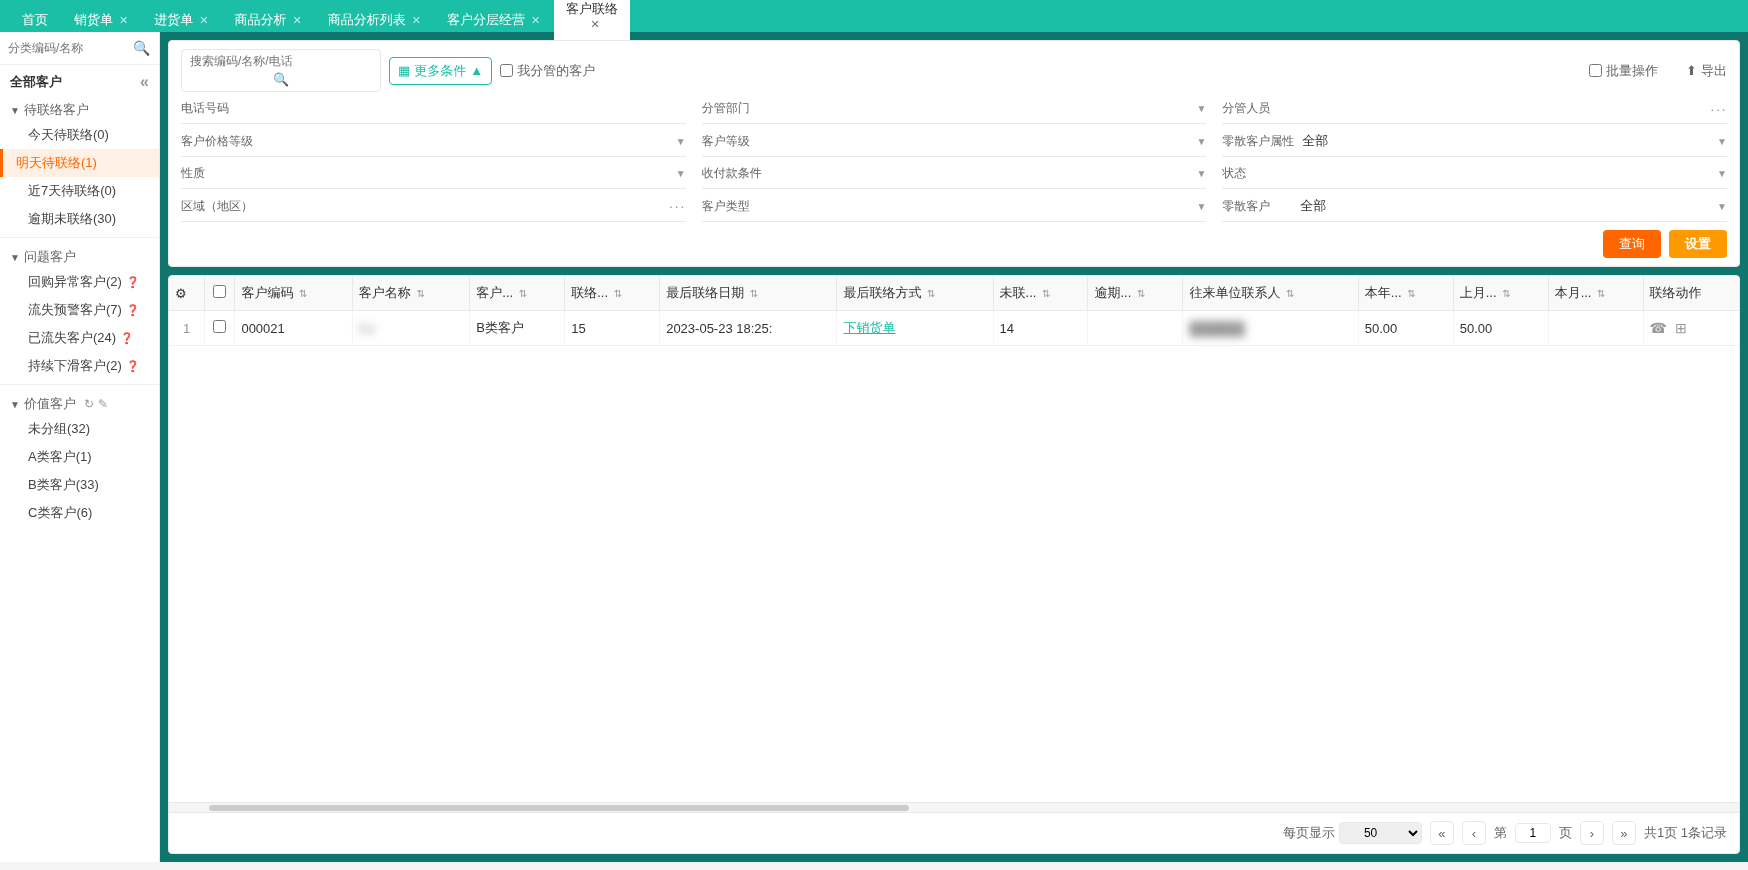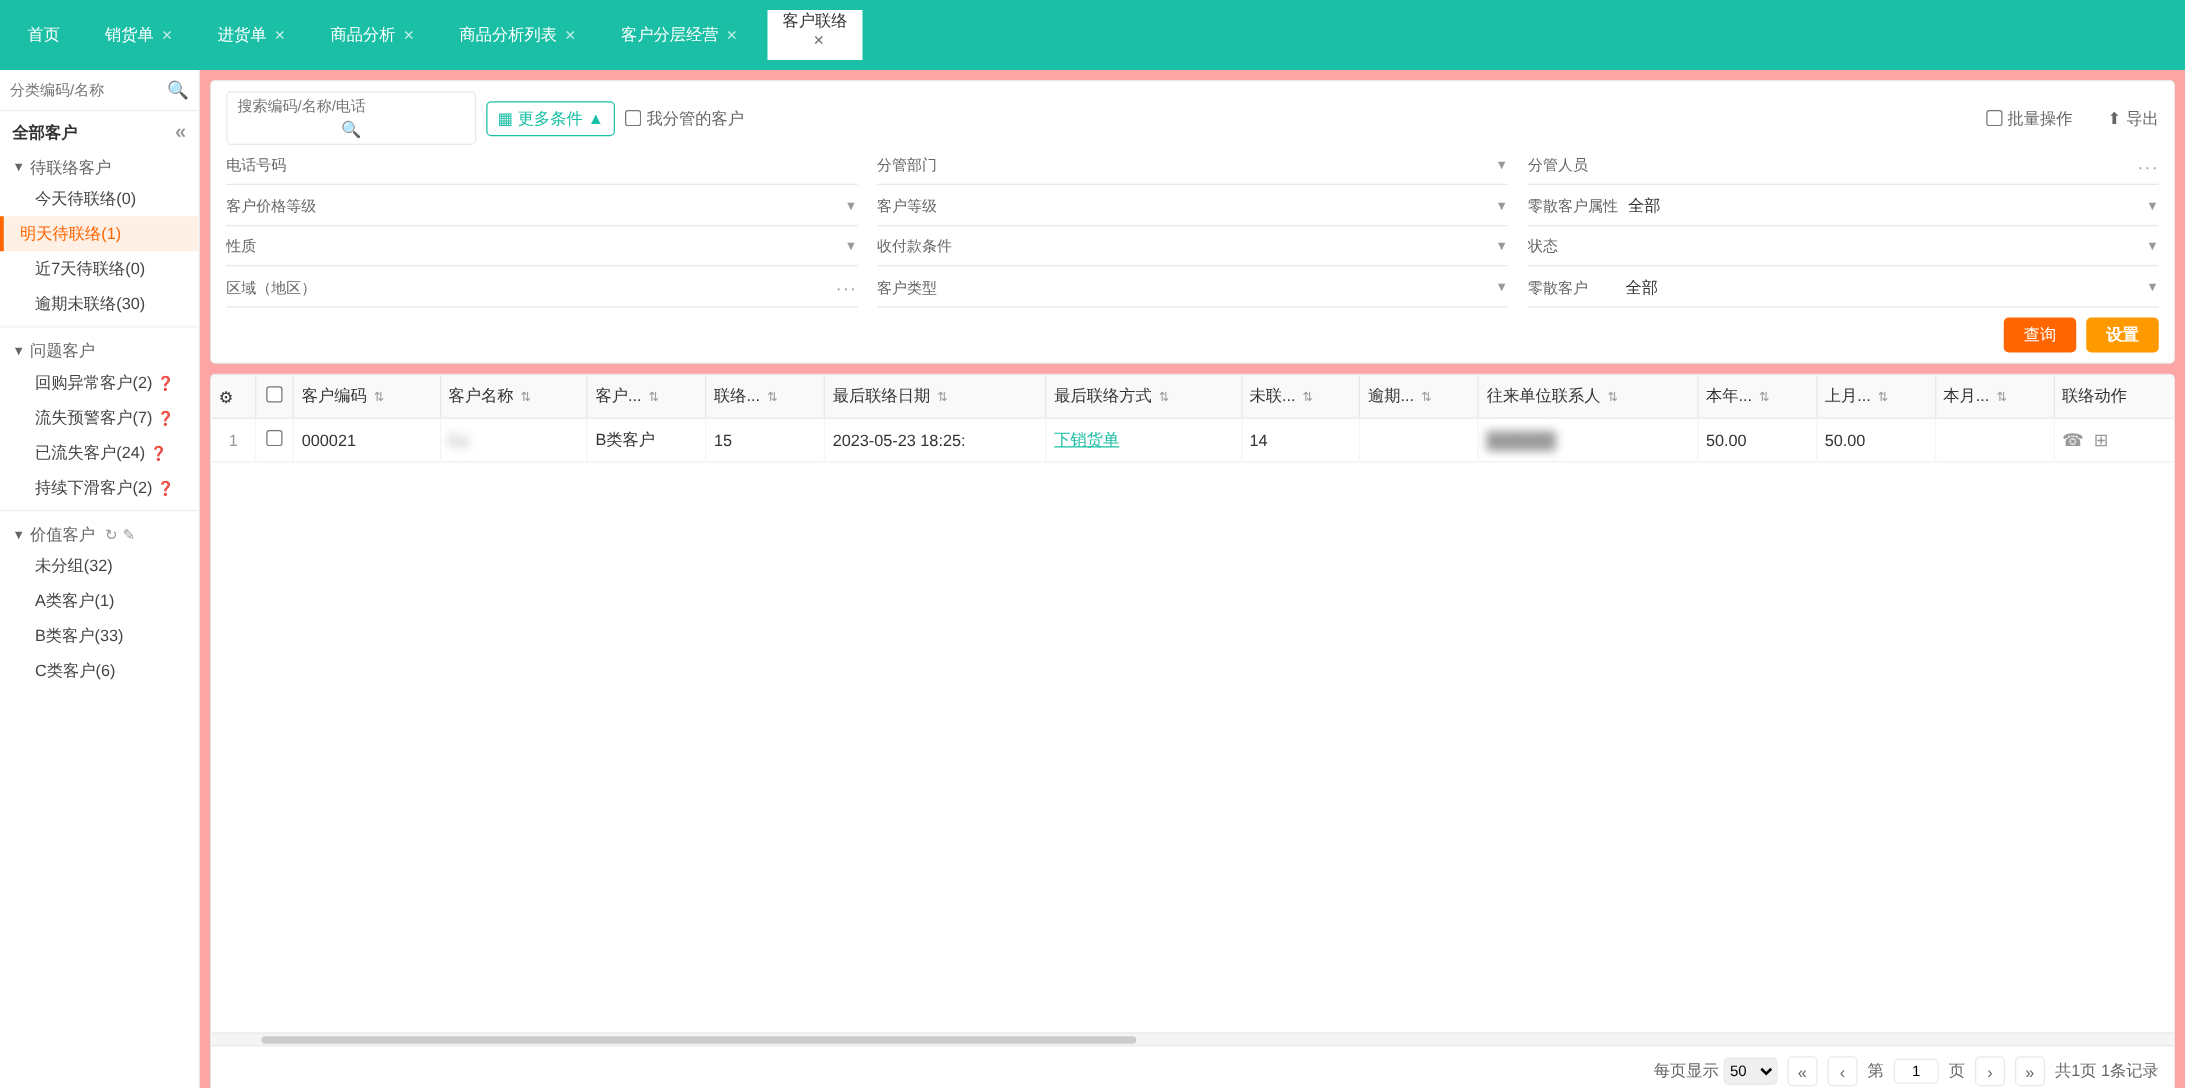--- a/index.html
+++ b/index.html
@@ -1,25 +1,24 @@
 <!DOCTYPE html>
 <html><head>
   <meta charset="utf-8">
   <style>
     * { box-sizing: border-box; margin: 0; padding: 0; font-family: 'Microsoft YaHei', Arial, sans-serif; font-size: 13px; }
     body { background: #f5f5f5; overflow: hidden; }
 
     
     .top-nav {
       background: #1abfa5;
-      height: 56px;
-      display: flex;
-      align-items: center;
+      height: 32px;
+      display: flex;
       padding: 0 10px;
-      gap: 12px;
+      gap: 2px;
       color: white;
     }
     .nav-item {
       padding: 0 12px;
       height: 40px;
       display: flex;
       align-items: center;
       cursor: pointer;
       color: white;
       font-size: 13px;
@@ -30,21 +29,21 @@
       margin-left: 6px;
       font-size: 11px;
       opacity: 0.7;
     }
     .nav-home { font-size: 13px; }
 
     
     .main-layout {
       display: flex;
       height: calc(100vh - 40px);
-      background: #fca5a5;
+      background: #0f766e;
     }
 
     
     .sidebar {
       width: 160px;
       background: white;
       border-right: 1px solid #e8e8e8;
       display: flex;
       flex-direction: column;
       overflow-y: auto;
@@ -286,21 +285,21 @@
       color: #666;
     }
     .page-size-select {
       display: flex;
       align-items: center;
       gap: 4px;
     }
     .page-size-select select {
       border: 1px solid #e8e8e8;
       border-radius: 4px;
-      padding: 2px 0;
+      padding: 2px 20px;
       font-size: 12px;
     }
     .page-nav-btn {
       width: 24px; height: 24px;
       border: 1px solid #e8e8e8;
       border-radius: 4px;
       display: flex; align-items: center; justify-content: center;
       cursor: pointer; color: #666; font-size: 12px;
     }
     .page-input {

